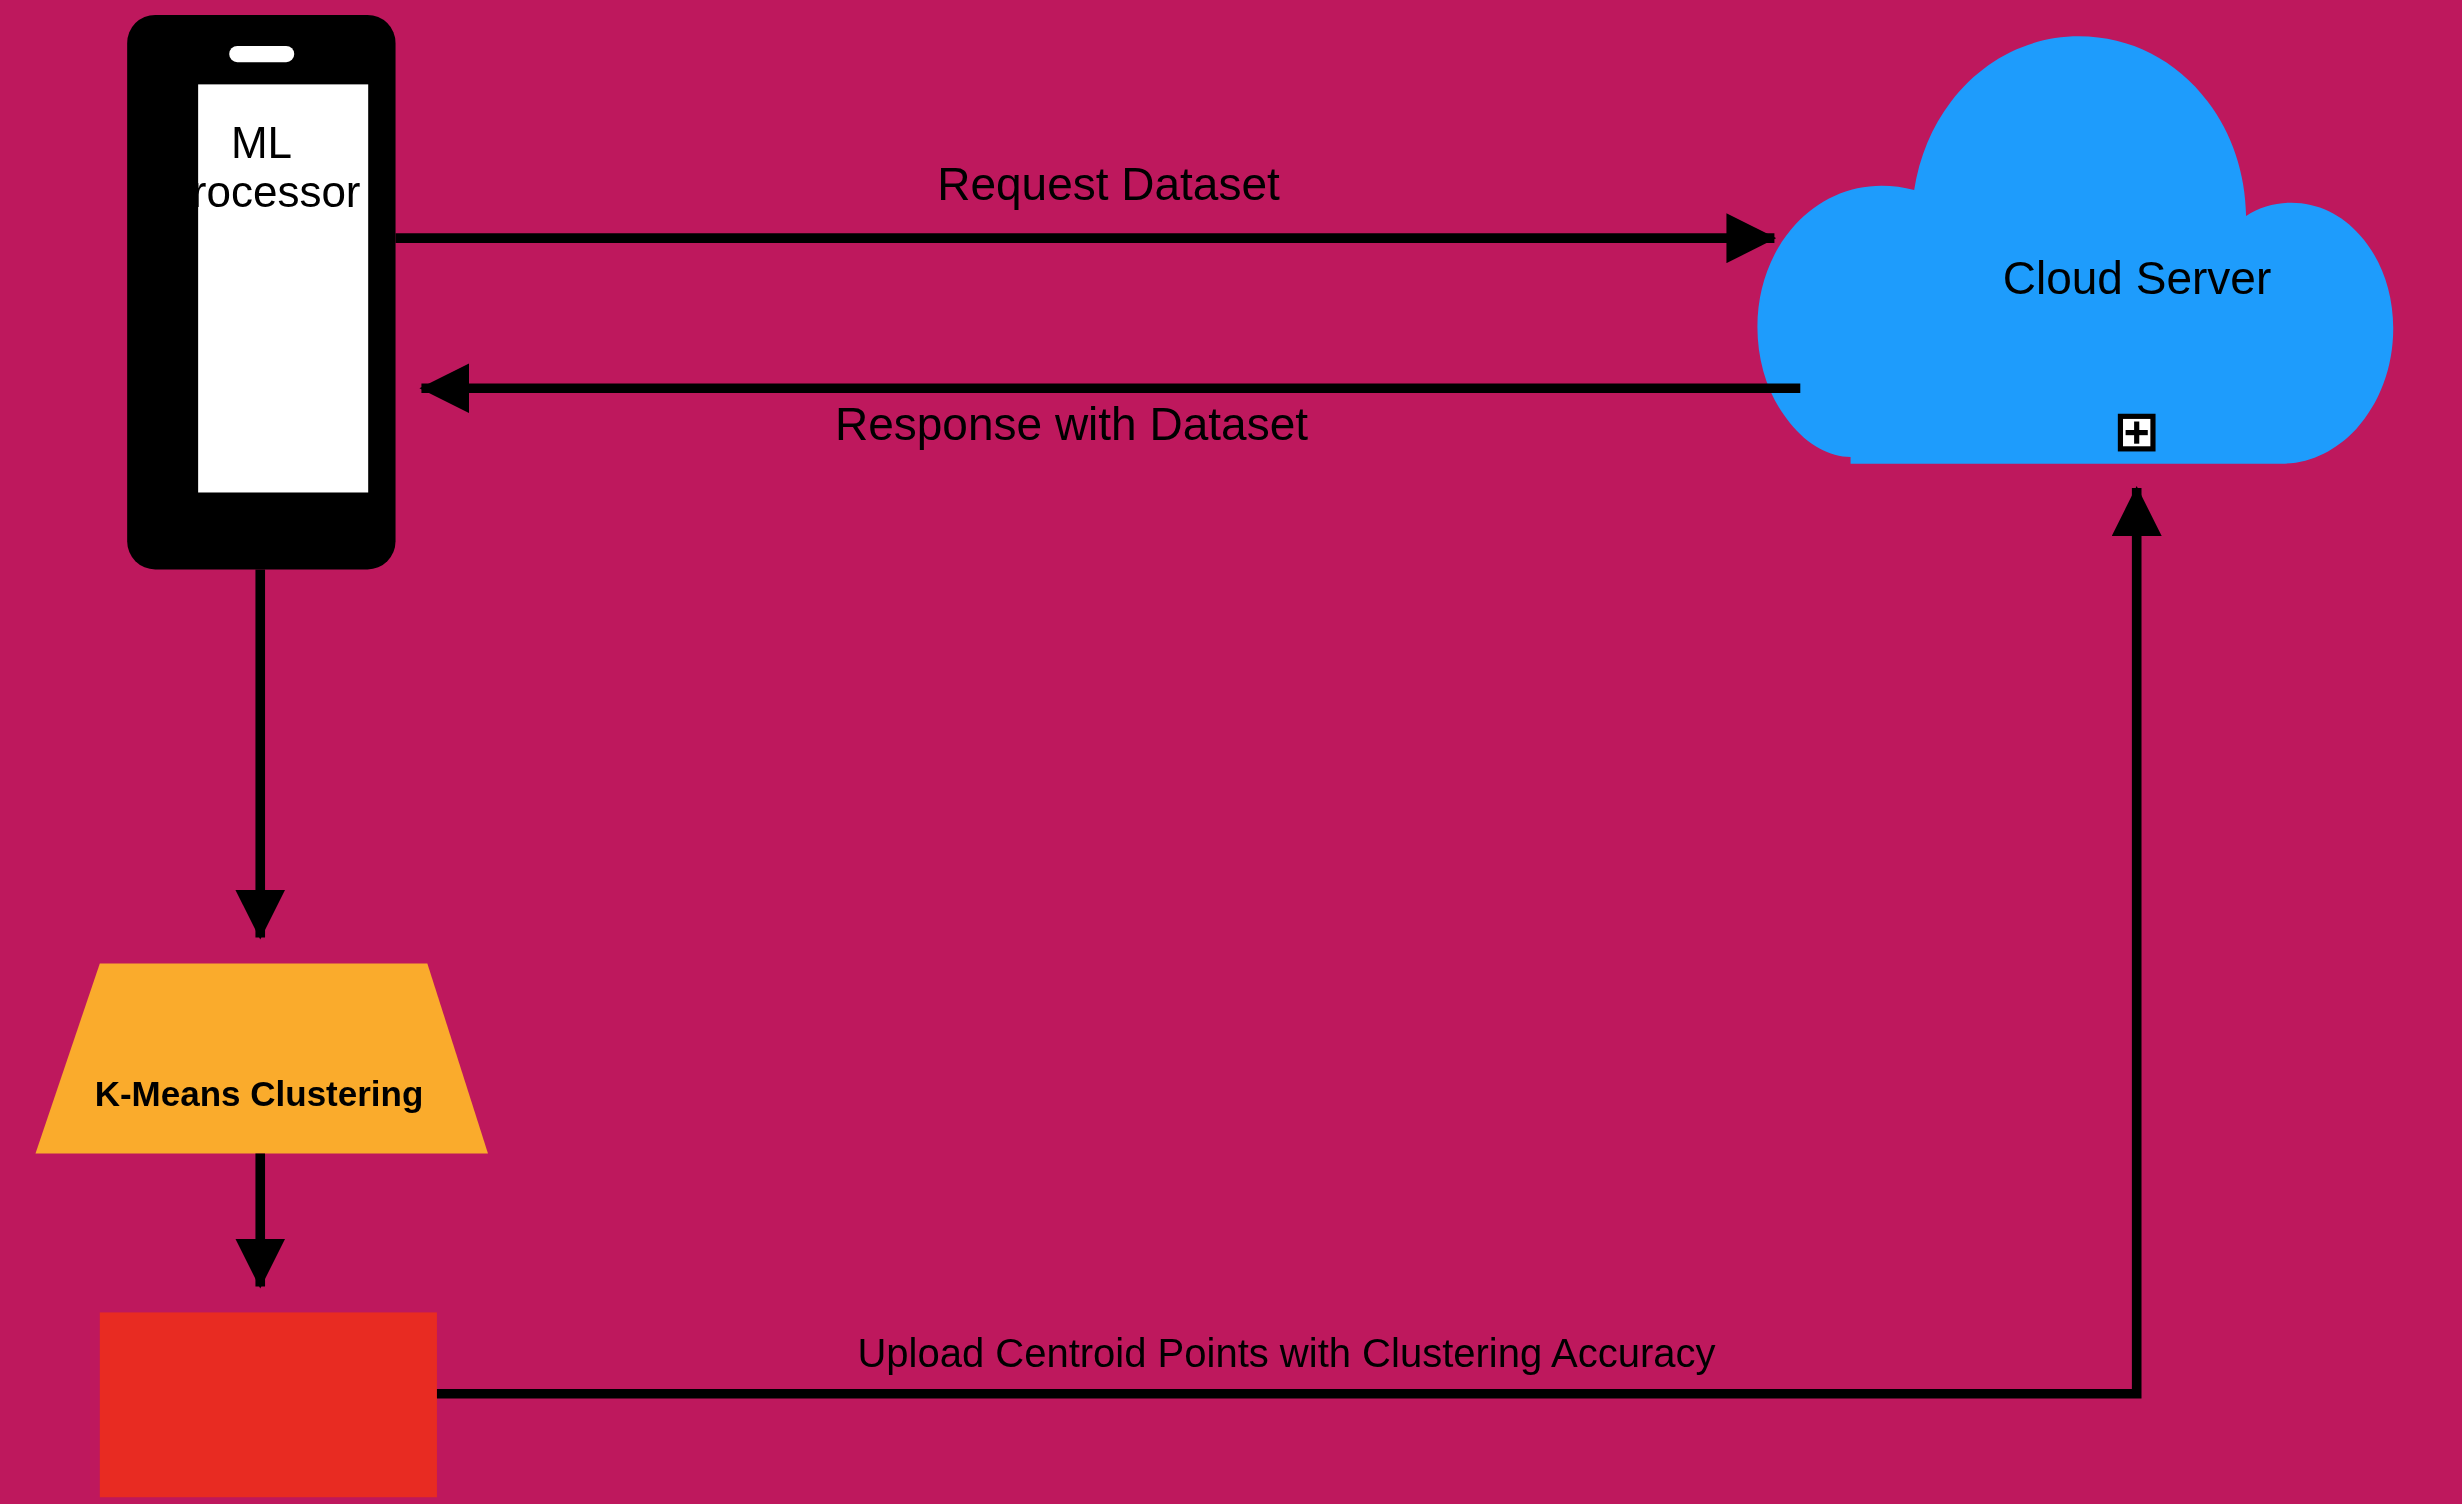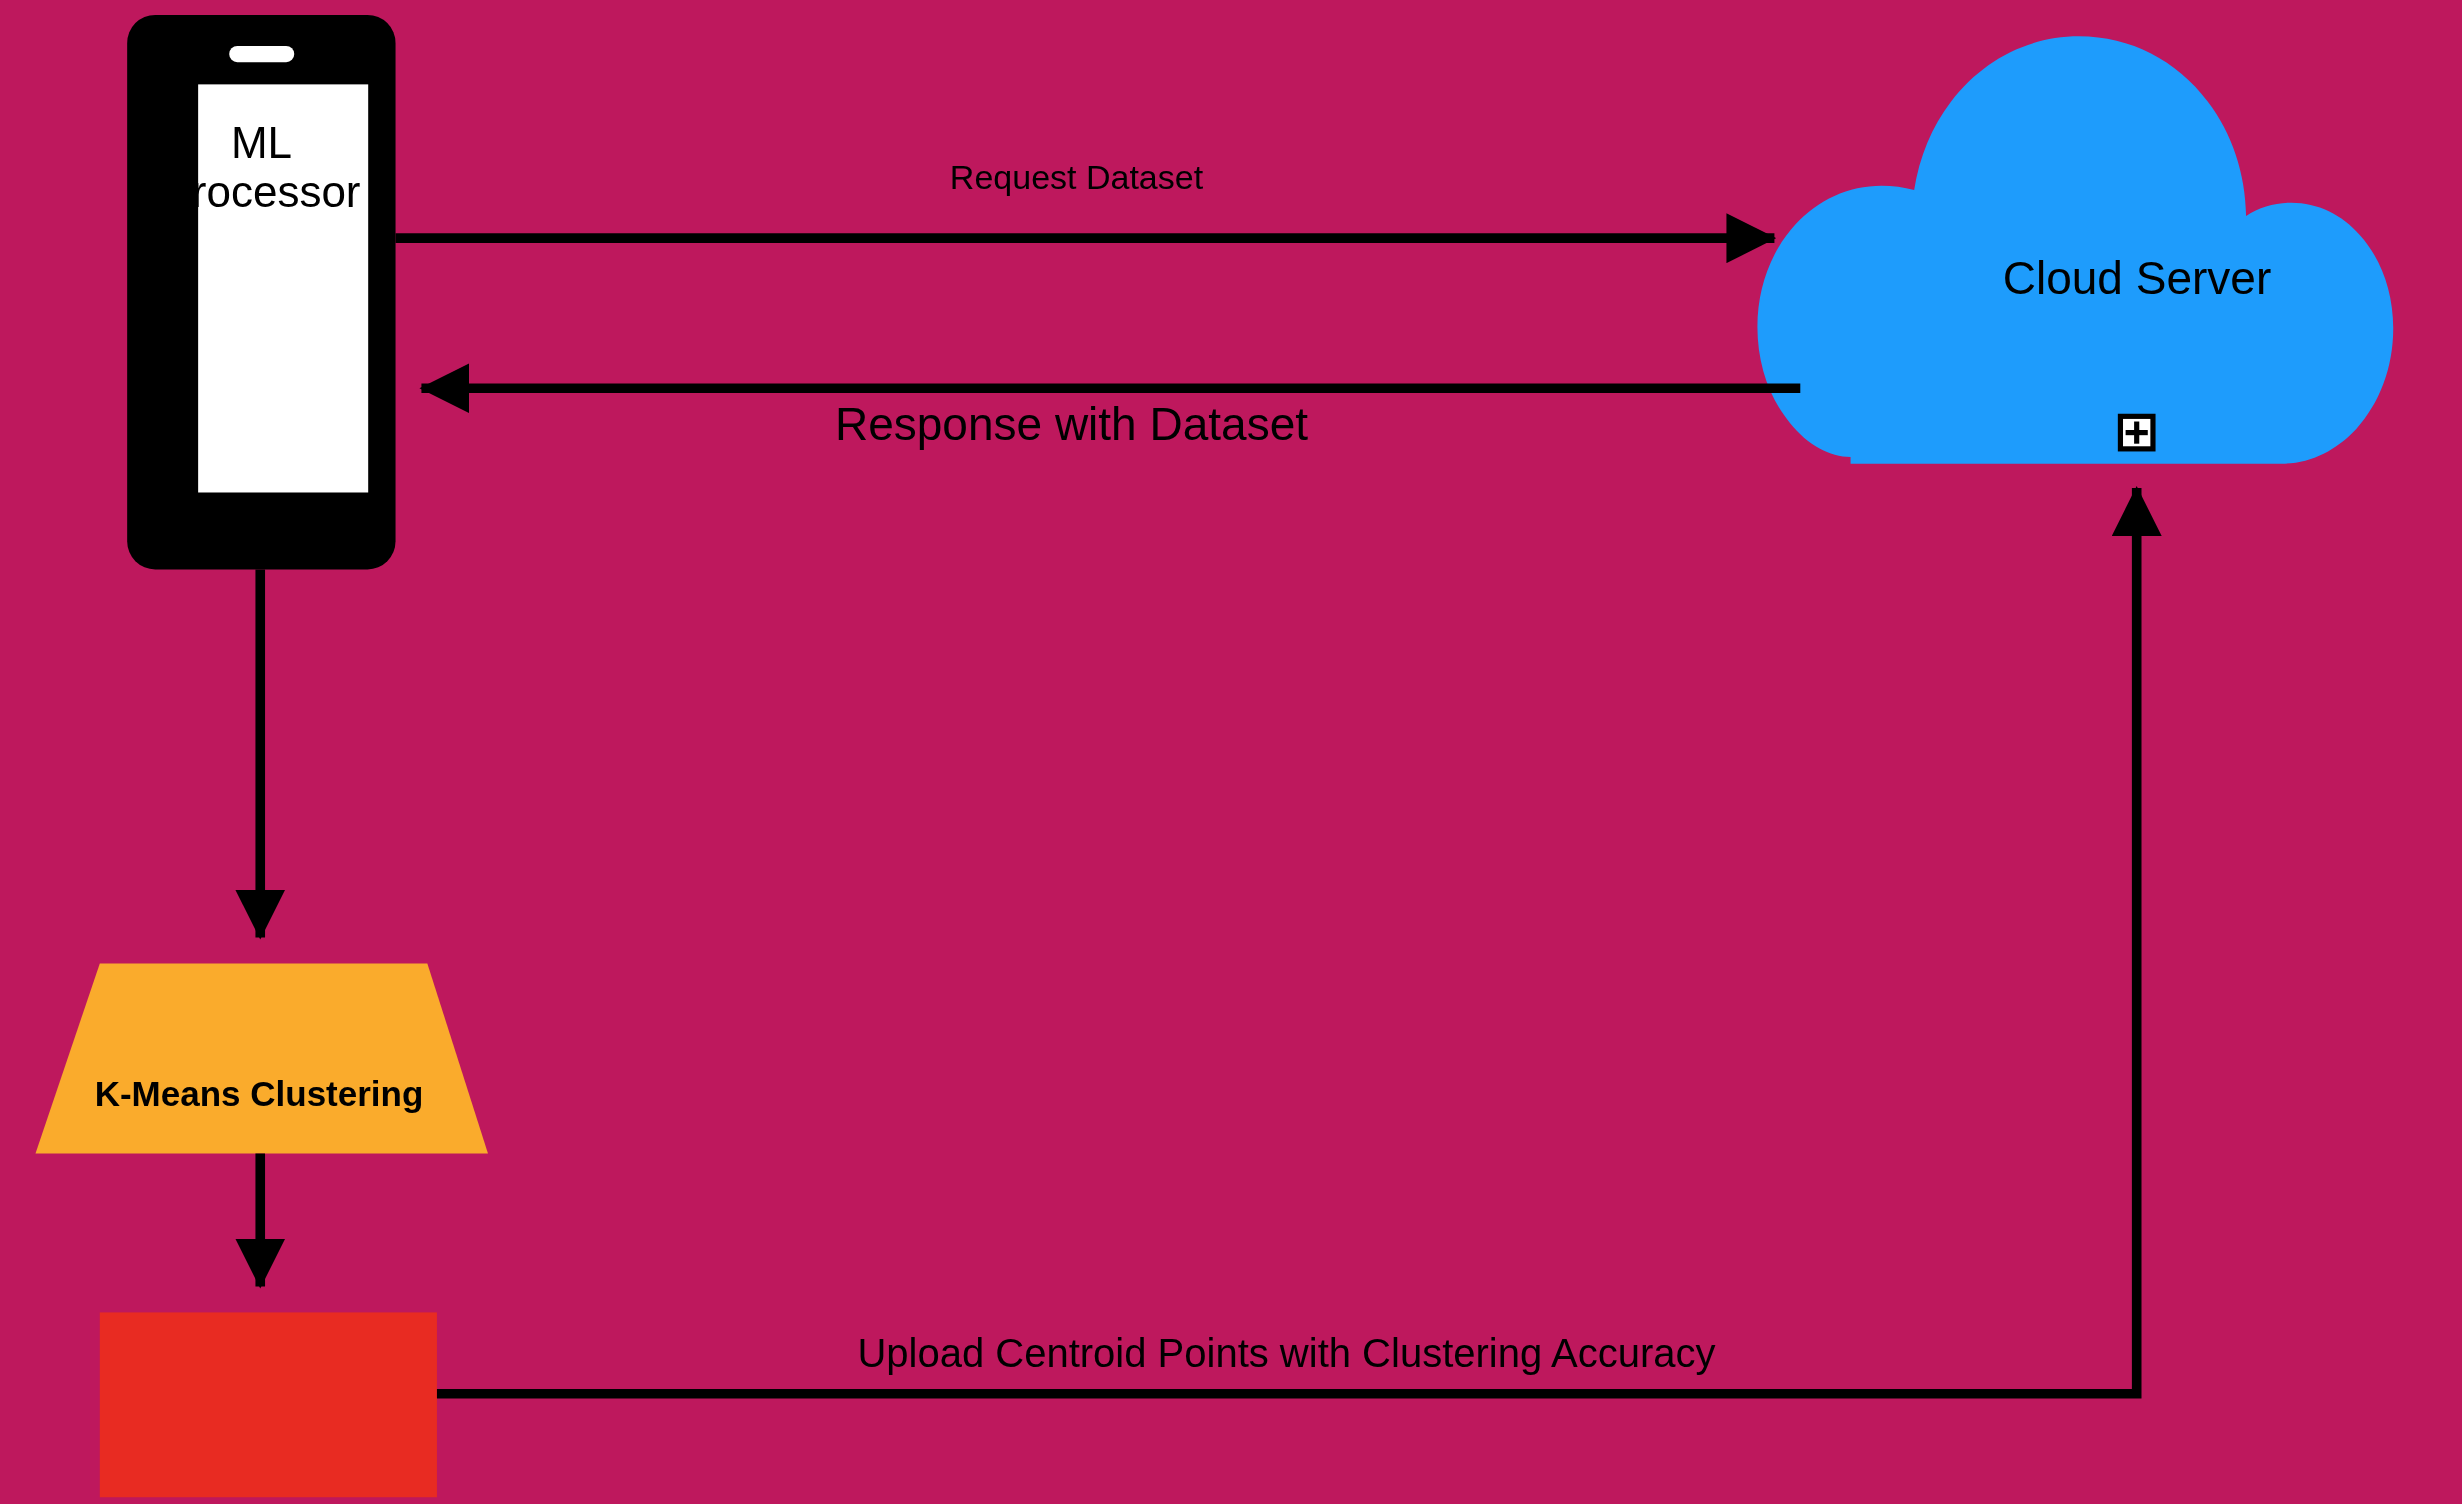--- a/index.html
+++ b/index.html
@@ -68,24 +68,24 @@
   #redbox-label {
     left: 100px;
     top: 1359px;
     width: 337px;
     font-size: 35px;
     font-weight: 700;
   }
 
   
   #label-request-dataset {
-    left: 707px;
+    left: 739px;
     top: 159px;
     width: 739px;
-    font-size: 34px;
+    font-size: 46px;
   }
   #label-response-dataset {
     left: 702px;
     top: 399px;
     width: 739px;
     font-size: 46px;
   }
   #label-upload-centroid {
     left: 621px;
     top: 1331px;

